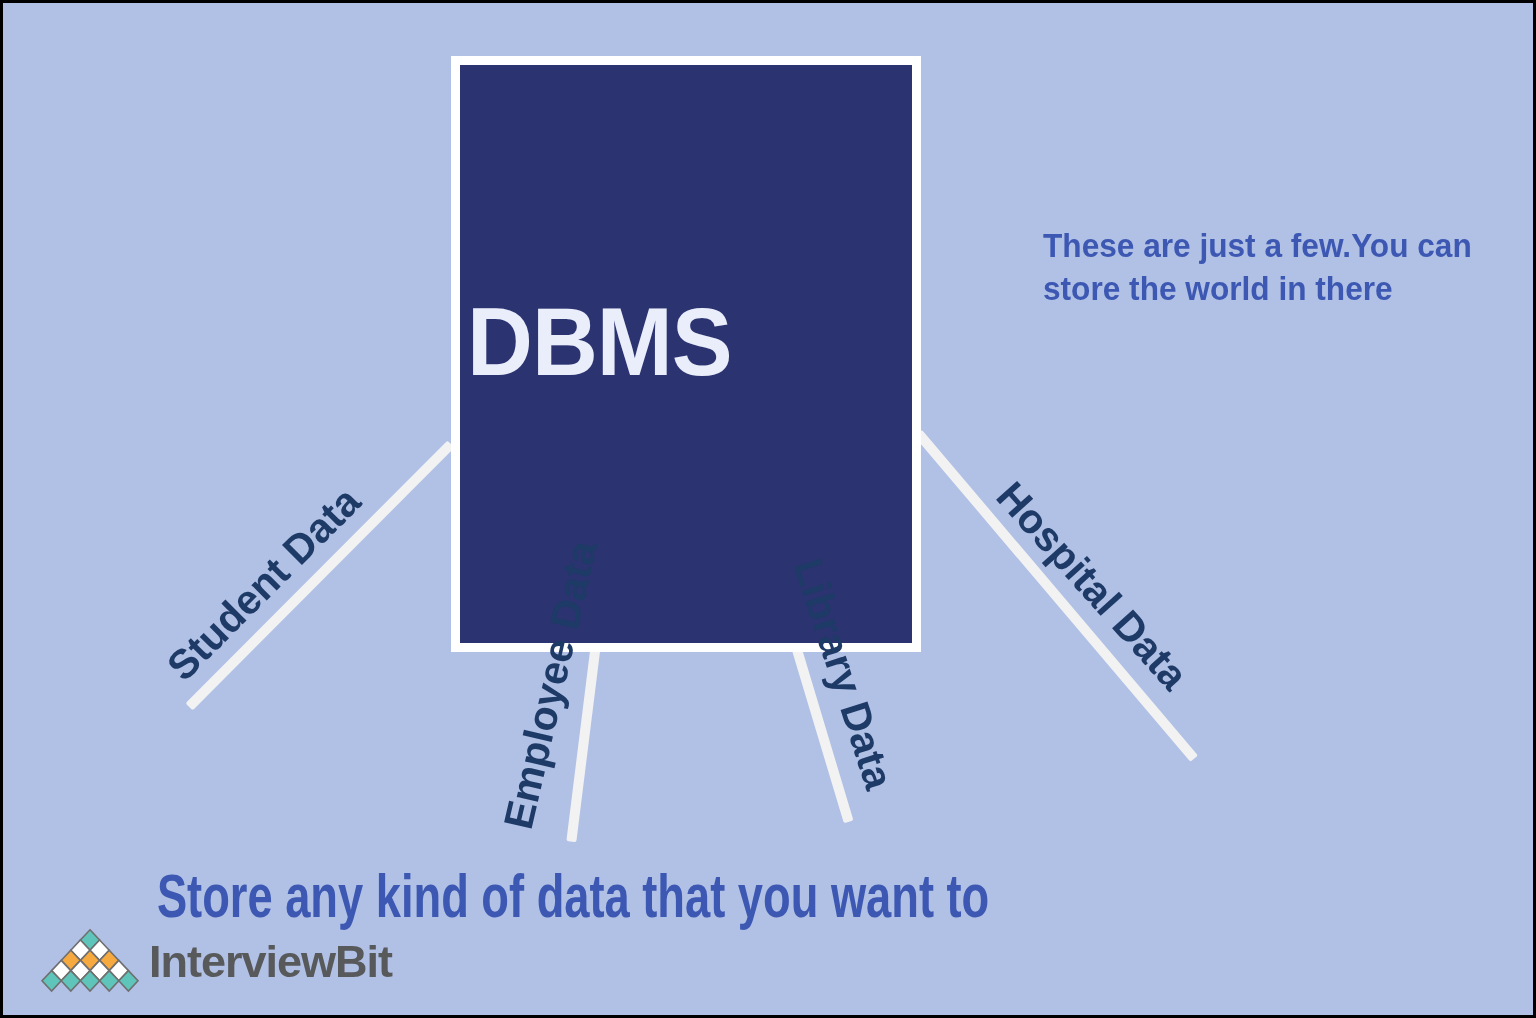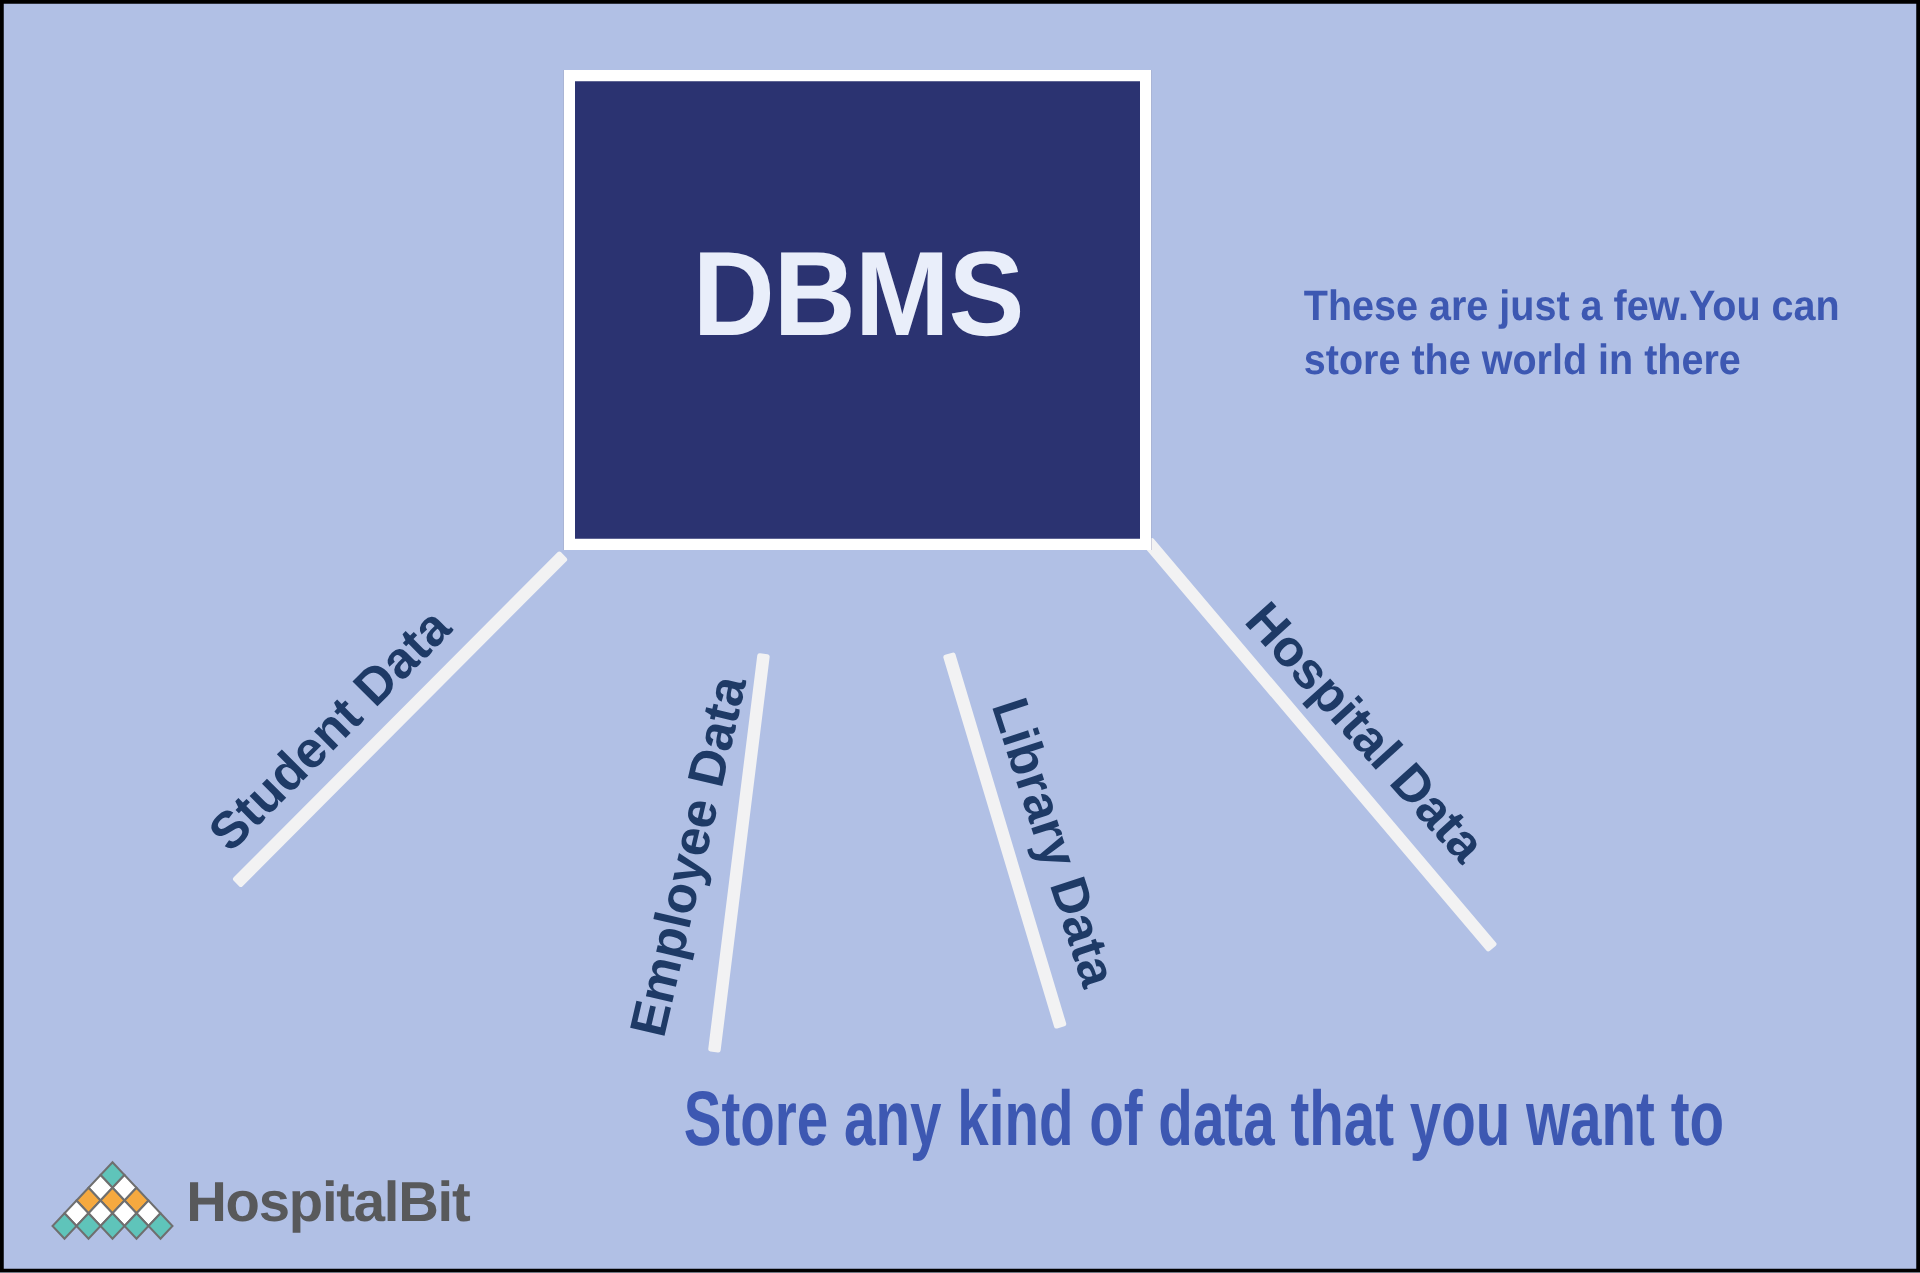--- a/index.html
+++ b/index.html
@@ -19,23 +19,23 @@
     position:absolute; height:10px; background:var(--line);
     transform-origin:0 50%; border-radius:2px; z-index:1;
   }
   .line-student  { left:448px; top:436px; width:371px; transform:rotate(134.9deg); }
   .line-employee { left:608px; top:515px; width:321px; transform:rotate(97.1deg); }
   .line-library  { left:756px; top:515px; width:312px; transform:rotate(73.3deg); }
   .line-hospital { left:915px; top:425px; width:427px; transform:rotate(49.7deg); }
 
   
   .dbms-square{
-    position:absolute; left:448px; top:53px; width:470px; height:384px;
+    position:absolute; left:448px; top:53px; width:470px; height:596px;
     background:var(--navy); border:9px solid var(--box_border);
-    display:flex; align-items:center; justify-content:center; z-index:2;
+    display:flex; align-items:center; z-index:2;
   }
   .dbms-title{
     color:var(--dbms_text); font-size:96px; font-weight:bold;
     letter-spacing:-1px; margin-top:-24px; transform:scaleX(0.95);
   }
 
   
   .branch-label{
     position:absolute; z-index:3; white-space:nowrap;
     font-size:41px; font-weight:bold; color:var(--label_navy);
@@ -48,21 +48,21 @@
 
   
   .note{
     position:absolute; left:1040px; top:221px;
     font-size:34px; font-weight:bold; color:var(--blue_text);
     line-height:43px; transform:scaleX(0.93); transform-origin:left top;
     white-space:nowrap;
   }
 
   
-  .caption-wrap{ position:absolute; left:0; right:0; top:857px; text-align:right;margin-left:44px; }
+  .caption-wrap{ position:absolute; left:0; right:0; top:857px; text-align:left; }
   .caption{
     display:inline-block; font-size:62px; font-weight:bold; color:var(--blue_text);
     white-space:nowrap; transform:scaleX(0.73); transform-origin:50% 50%;
   }
 
   
   .logo{ position:absolute; left:31px; top:924px; width:420px; height:80px; }
   .logo-pyramid{ position:absolute; left:0; top:0; }
   .logo-text{
     position:absolute; left:115px; top:9px; font-size:45px;
@@ -111,17 +111,17 @@
         <polygon points="46.4,33.39999999999999 56,43.599999999999994 46.4,53.8 36.8,43.599999999999994" fill="#ffffff" stroke="#6f6f6f" stroke-width="1.6"></polygon>
         <polygon points="65.6,33.39999999999999 75.19999999999999,43.599999999999994 65.6,53.8 55.99999999999999,43.599999999999994" fill="#ffffff" stroke="#6f6f6f" stroke-width="1.6"></polygon>
         <polygon points="84.8,33.39999999999999 94.39999999999999,43.599999999999994 84.8,53.8 75.2,43.599999999999994" fill="#ffffff" stroke="#6f6f6f" stroke-width="1.6"></polygon>
         <polygon points="17.6,43.599999999999994 27.200000000000003,53.8 17.6,64 8.000000000000002,53.8" fill="#5fc4ba" stroke="#6f6f6f" stroke-width="1.6"></polygon>
         <polygon points="36.8,43.599999999999994 46.4,53.8 36.8,64 27.199999999999996,53.8" fill="#5fc4ba" stroke="#6f6f6f" stroke-width="1.6"></polygon>
         <polygon points="56,43.599999999999994 65.6,53.8 56,64 46.4,53.8" fill="#5fc4ba" stroke="#6f6f6f" stroke-width="1.6"></polygon>
         <polygon points="75.2,43.599999999999994 84.8,53.8 75.2,64 65.60000000000001,53.8" fill="#5fc4ba" stroke="#6f6f6f" stroke-width="1.6"></polygon>
         <polygon points="94.4,43.599999999999994 104,53.8 94.4,64 84.80000000000001,53.8" fill="#5fc4ba" stroke="#6f6f6f" stroke-width="1.6"></polygon>
       </svg>
     <div class="logo-text">
-      <span class="b1">Hospital</span><span class="b2">Bit</span>
+      <span class="b1">Interview</span><span class="b2">Bit</span>
     </div>
   </div>
 
 </div>
 
 </body></html>

